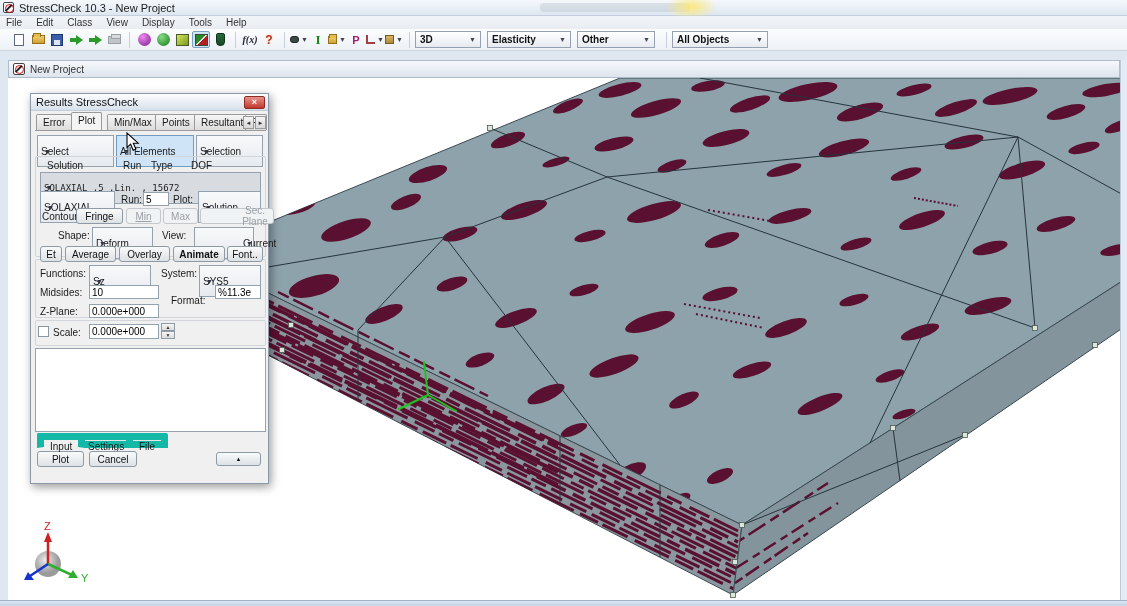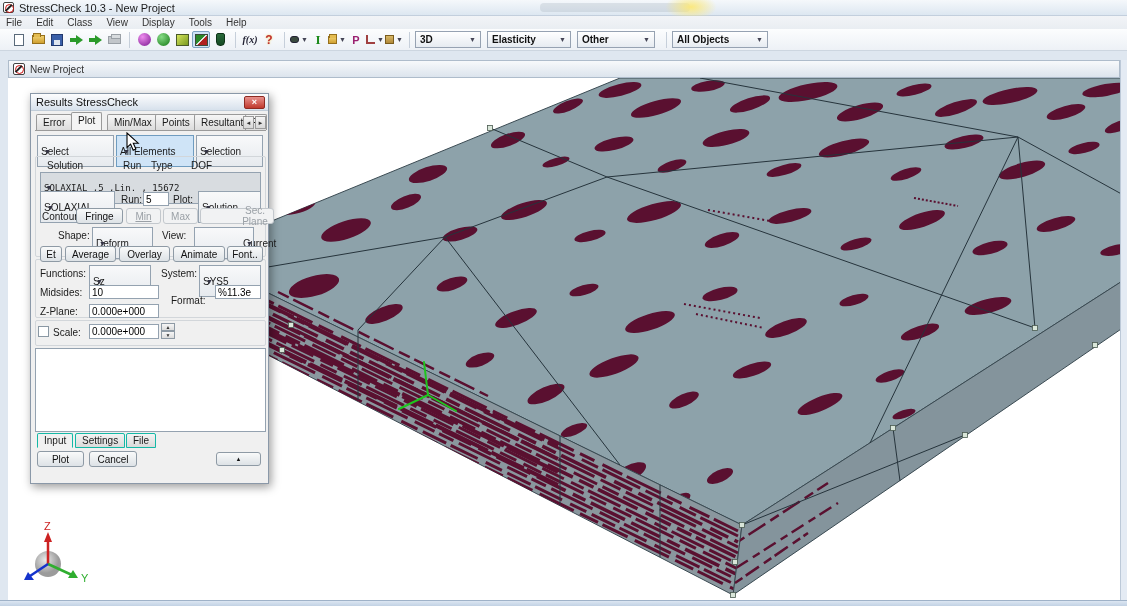--- a/index.html
+++ b/index.html
@@ -103,21 +103,21 @@
   .fld { height:14px; border:1px solid #94a2b0; background:#fff; font-size:10px;
     font-family:"Liberation Sans",sans-serif; padding:0 2px; }
   .lbl { font-size:10px; color:#1a1a1a; white-space:nowrap; }
   .btn { height:16px; border:1px solid #8e9aa5; border-radius:3px;
     background:linear-gradient(#f9fafa,#dde2e6); font-size:10px; text-align:center;
     display:flex; align-items:center; justify-content:center; color:#111; }
   .btn.dis { color:#9aa0a6; background:#f1f2f3; border-color:#c3c8cd; }
   .sect { border:1px solid #d2d6da; border-radius:2px; left:4px; width:231px; background:transparent; }
   .sect.sunken { background:#fff; border:1px solid #94a2b0; border-radius:0; }
   .btab { height:15px; padding:1px 6px 0 6px; background:linear-gradient(#f3f3f3,#dadada);
-    border:1px solid #14b8a6; border-radius:2px 2px 0 0; font-size:10px; }
+    border:7px solid #14b8a6; border-radius:2px 2px 0 0; font-size:10px; }
   .btab.active { background:#f0f0f0; border-bottom:1px solid #f0f0f0; z-index:2; }
   .chk { width:11px; height:11px; background:#fff; border:1px solid #8a98a4; }
   .spin { width:14px; height:16px; display:flex; flex-direction:column; }
   .spin div { flex:1; border:1px solid #8e9aa5; background:linear-gradient(#f6f6f6,#dcdcdc);
     font-size:5px; line-height:6px; text-align:center; color:#333; position:static; }
 
   .cursor-svg { position:absolute; left:126px; top:132px; z-index:50; }
   .triad-svg { position:absolute; left:18px; top:520px; z-index:5; }
   .ax-label { font-size:11px; font-family:"Liberation Sans",sans-serif; }
 </style>
@@ -507,21 +507,21 @@
     </span>
   <span class="lbl" style="left:131px;top:136px;">View:</span>
   <span class="combo" style="left:163px;top:133px;width:60px;padding-left:48px;">
       <span>Current</span>
       <span class="arr">▼</span>
     </span>
 
   <span class="btn" style="left:9px;top:152px;width:22px;">Et</span>
   <span class="btn" style="left:34px;top:152px;width:51px;">Average</span>
   <span class="btn" style="left:88px;top:152px;width:51px;">Overlay</span>
-  <span class="btn" style="left:142px;top:152px;width:52px;">Animate</span>
+  <span class="btn" style="left:142px;top:152px;width:52px;font-weight:bold;">Animate</span>
   <span class="btn" style="left:196px;top:152px;width:36px;">Font..</span>
 
   <span class="lbl" style="left:9px;top:174px;">Functions:</span>
   <span class="combo" style="left:58px;top:171px;width:62px;">
       <span>Sz</span>
       <span class="arr">▼</span>
     </span>
   <span class="lbl" style="left:130px;top:174px;">System:</span>
   <span class="combo" style="left:168px;top:171px;width:62px;">
       <span>SYS5</span>

